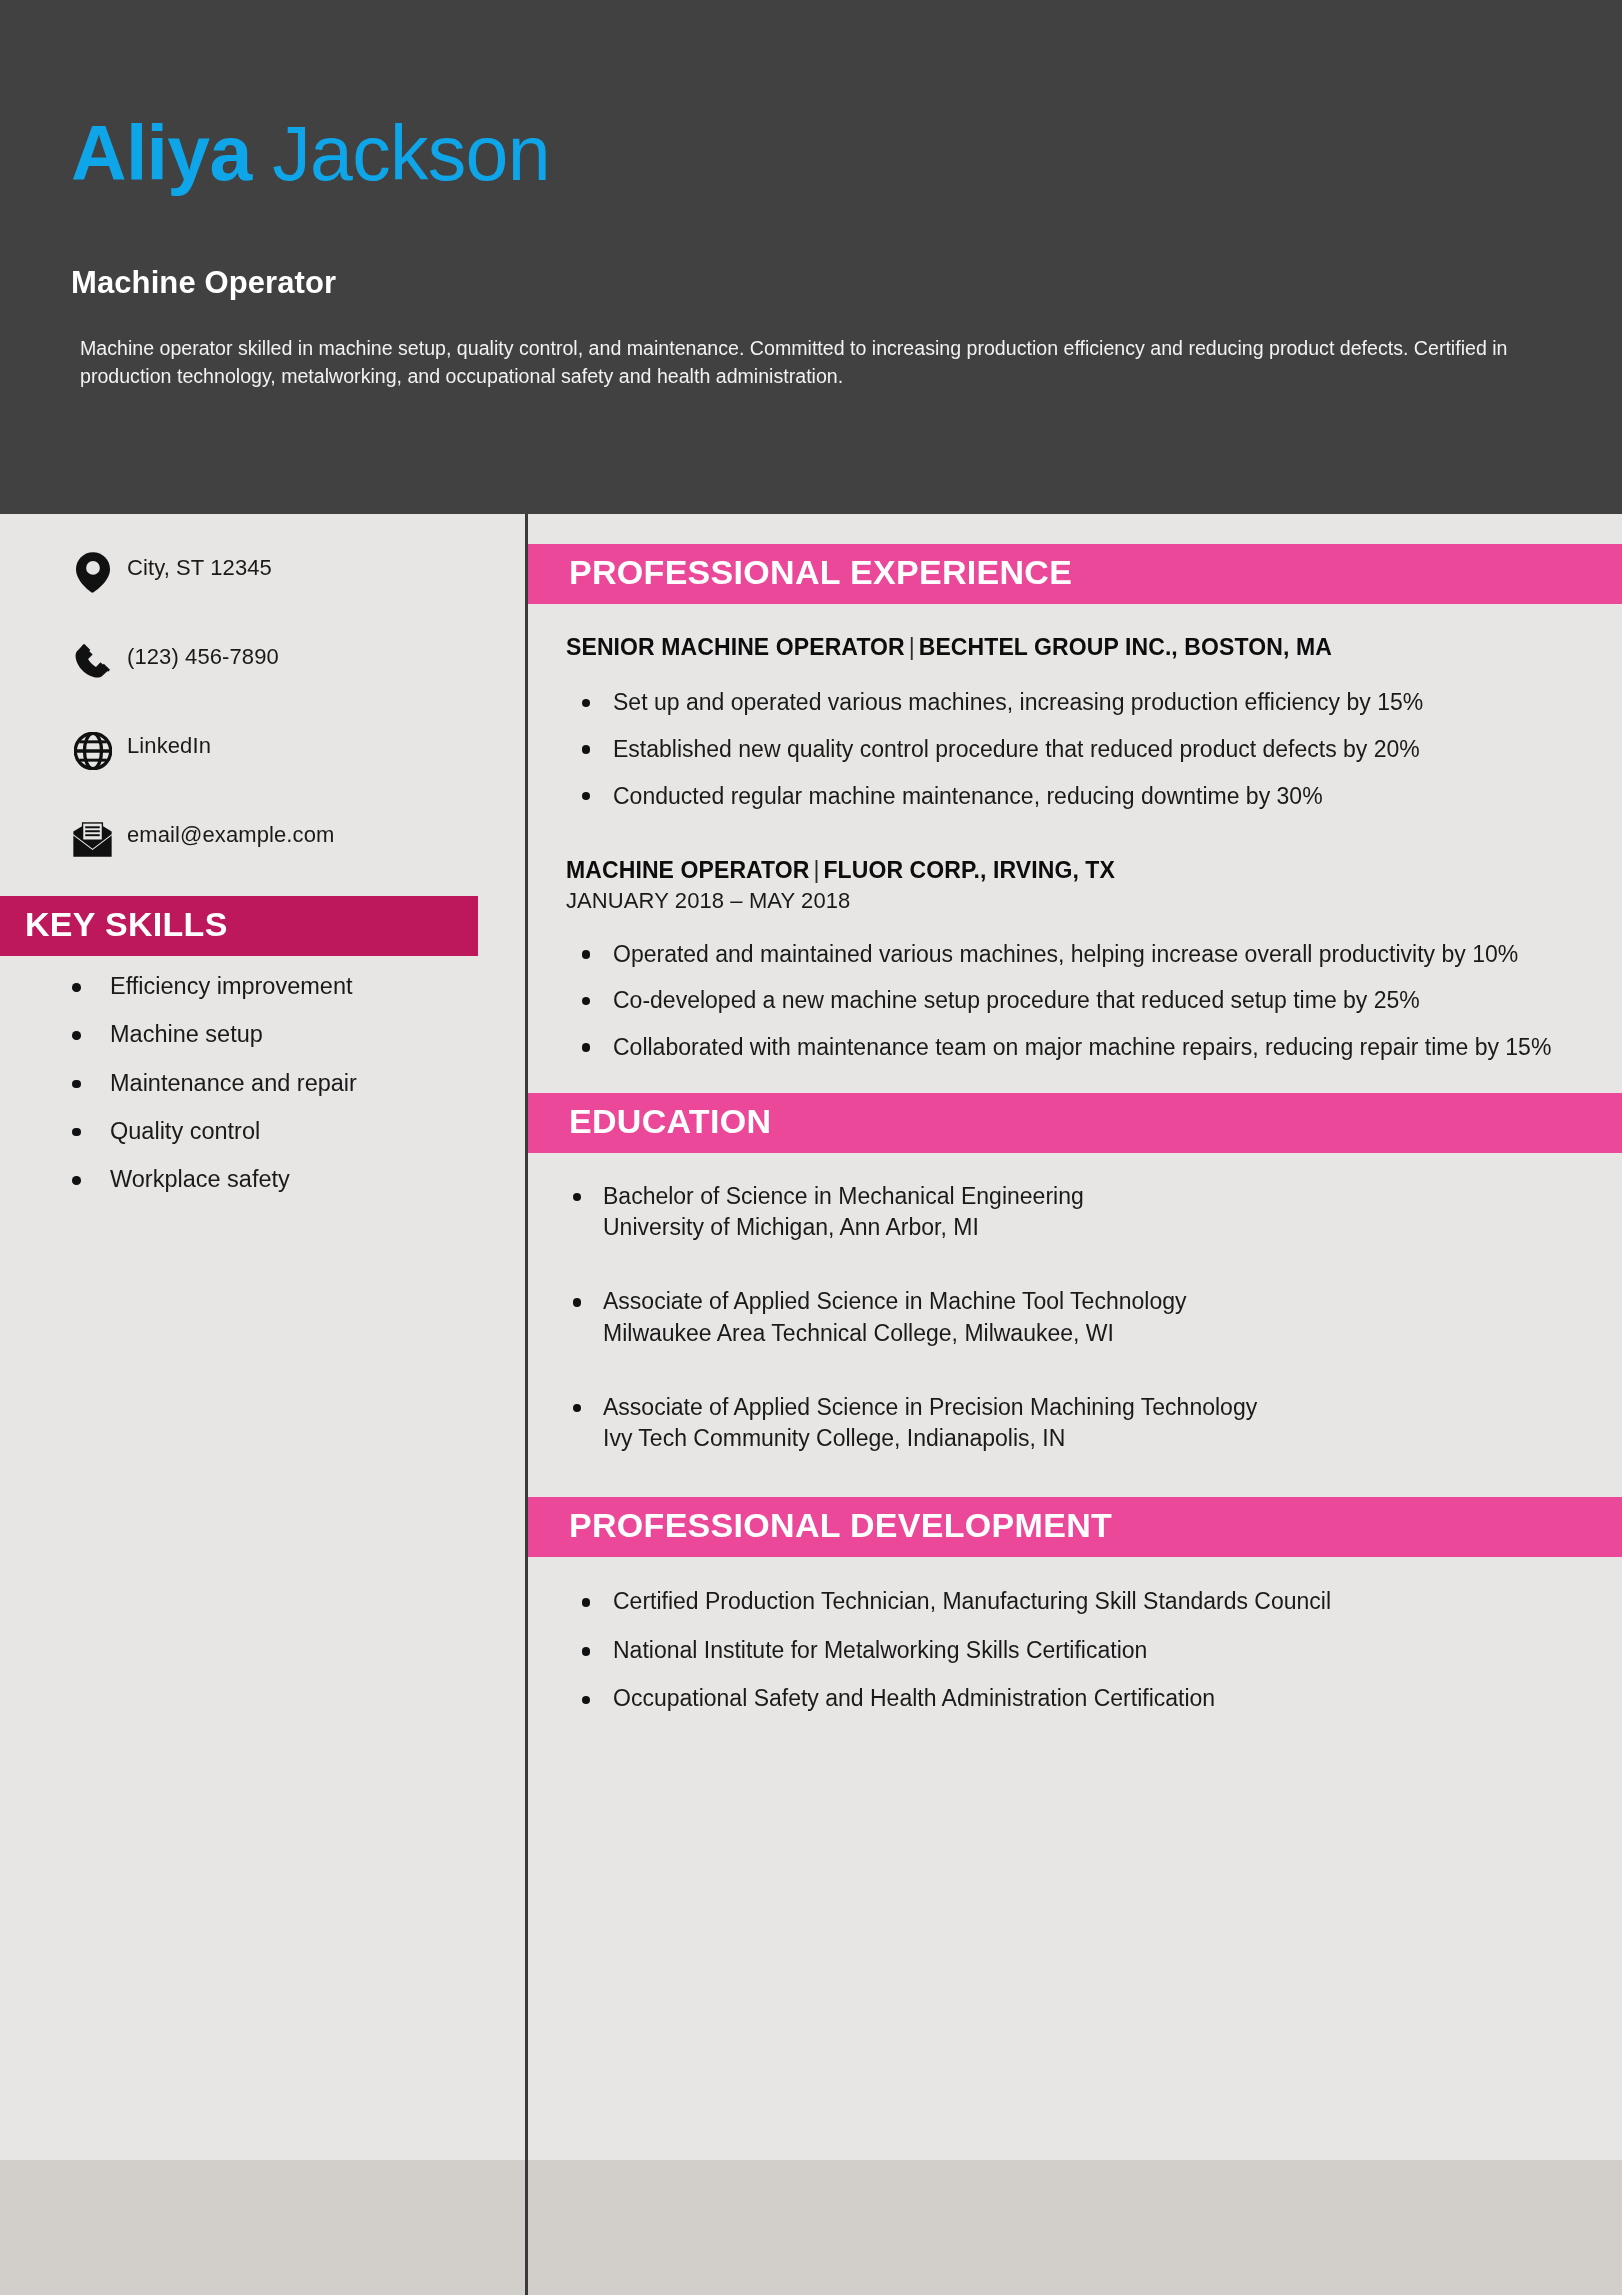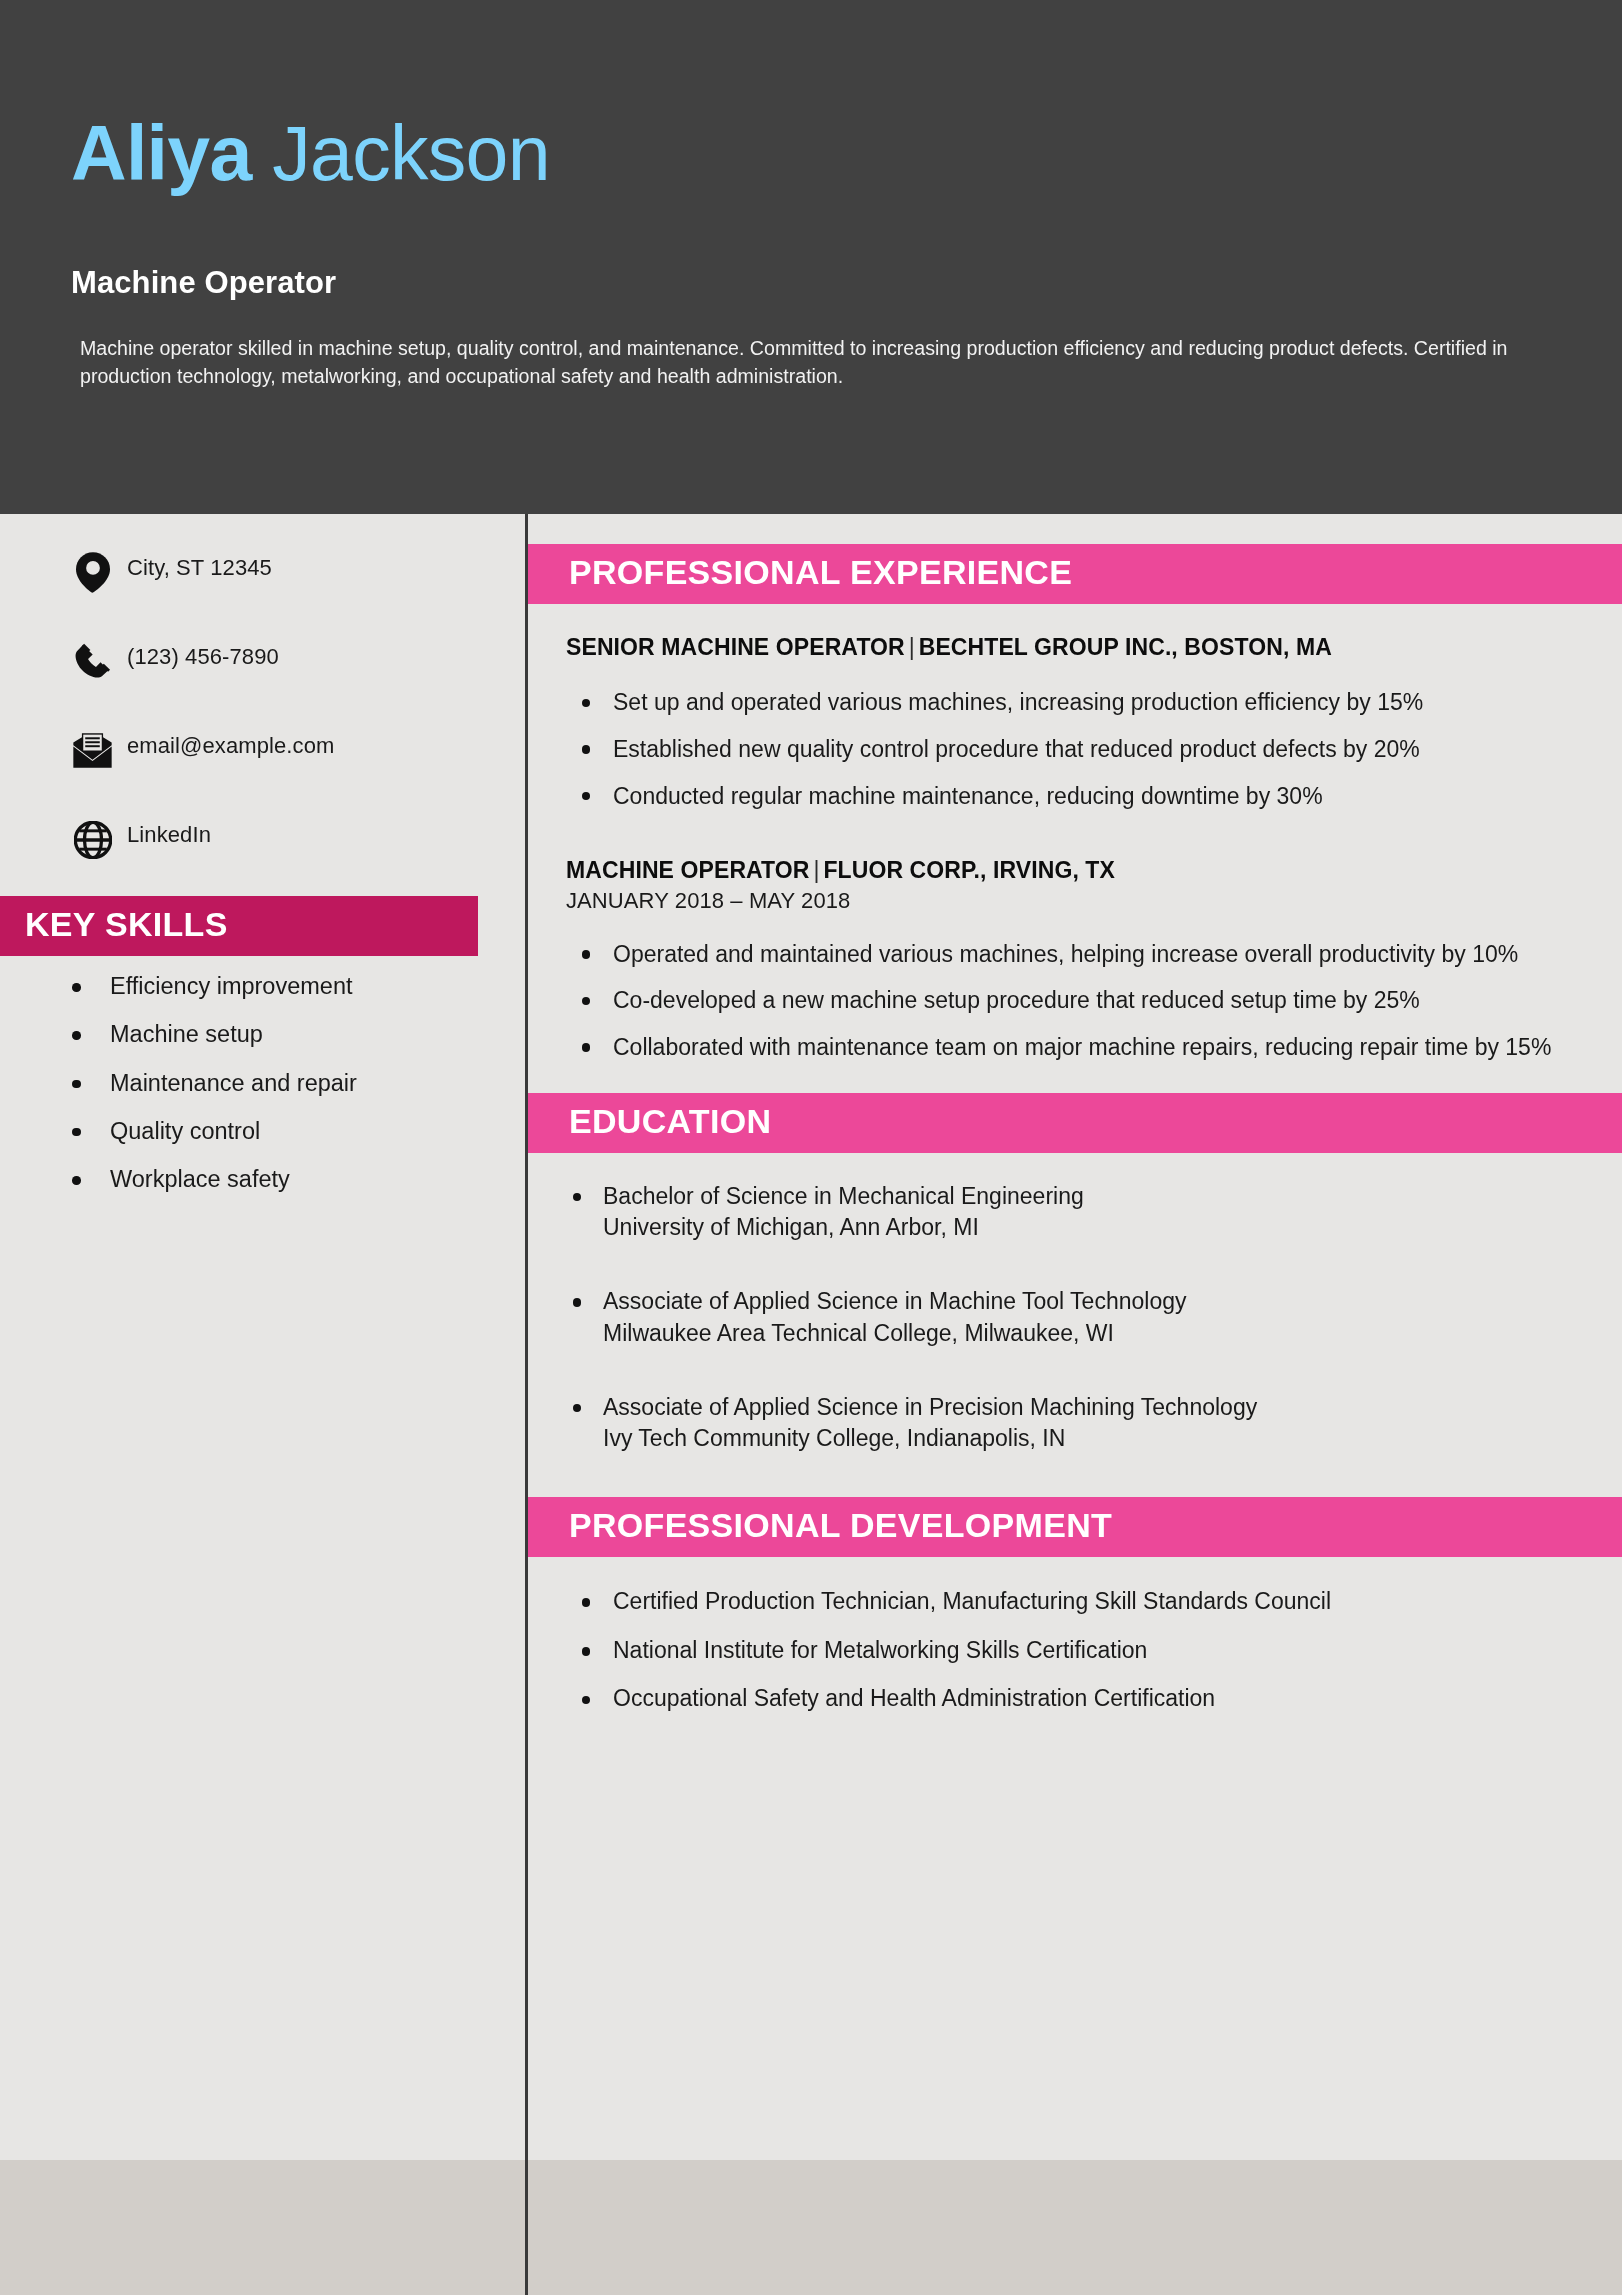--- a/index.html
+++ b/index.html
@@ -26,21 +26,21 @@
     background: #414141;
     box-sizing: border-box;
     padding: 0 71px;
   }
   .name {
     position: absolute;
     left: 71px;
     top: 115px;
     font-size: 77px;
     line-height: 1.0;
-    color: #7dd3fc;
+    color: #0ea5e9;
     letter-spacing: -0.7px;
     white-space: nowrap;
   }
   .name .first {
     font-weight: 700;
   }
   .name .last {
     font-weight: 300;
   }
   .job-title {
@@ -320,47 +320,47 @@
 
       <div class="contact-row">
         <span class="contact-icon">
           <svg width="38" height="38" viewBox="0 0 58 58">
             <path d="M13.5 3 L4.5 12.5 C-1 20 5 34 13 42 C21 50 35.5 56.5 43 50.5 L52.5 41.5 L40.5 29.5 L33.5 36.5 C30 35 23 28 21.5 24.5 L28.5 17.5 Z" fill="#111111"></path>
             <path d="M15.5 1 L25 10.5 L22 13.5 L12.5 4 Z" fill="#111111"></path>
             <path d="M45.5 31.5 L55 41 L52 44 L42.5 34.5 Z" fill="#111111"></path>
           </svg>
         </span>
         <span class="contact-text">(123) 456-7890</span>
+      </div>
+
+      <div class="contact-row">
+        <span class="contact-icon">
+          <svg width="38" height="38" viewBox="0 0 58 58">
+            <circle cx="29" cy="29" r="27" fill="none" stroke="#111111" stroke-width="5"></circle>
+            <ellipse cx="29" cy="29" rx="13" ry="27" fill="none" stroke="#111111" stroke-width="5"></ellipse>
+            <line x1="3" y1="29" x2="55" y2="29" stroke="#111111" stroke-width="5"></line>
+            <line x1="8" y1="15" x2="50" y2="15" stroke="#111111" stroke-width="4.5"></line>
+            <line x1="8" y1="43" x2="50" y2="43" stroke="#111111" stroke-width="4.5"></line>
+          </svg>
+        </span>
+        <span class="contact-text">LinkedIn</span>
       </div>
 
       <div class="contact-row">
         <span class="contact-icon">
           <svg width="41" height="37" viewBox="0 0 62 56">
             <path d="M2 22 L2 54 L60 54 L60 22 L31 44 Z" fill="#111111"></path>
             <path d="M2 20 L2 16 L15 8 L15 2 L47 2 L47 8 L60 16 L60 20 L31 42 Z" fill="#111111"></path>
             <rect x="17" y="4" width="28" height="24" fill="#e7e6e4"></rect>
             <rect x="20" y="8" width="22" height="3" fill="#111111"></rect>
             <rect x="20" y="14" width="22" height="3" fill="#111111"></rect>
             <rect x="20" y="20" width="22" height="3" fill="#111111"></rect>
           </svg>
         </span>
         <span class="contact-text">email@example.com</span>
-      </div>
-
-      <div class="contact-row">
-        <span class="contact-icon">
-          <svg width="38" height="38" viewBox="0 0 58 58">
-            <circle cx="29" cy="29" r="27" fill="none" stroke="#111111" stroke-width="5"></circle>
-            <ellipse cx="29" cy="29" rx="13" ry="27" fill="none" stroke="#111111" stroke-width="5"></ellipse>
-            <line x1="3" y1="29" x2="55" y2="29" stroke="#111111" stroke-width="5"></line>
-            <line x1="8" y1="15" x2="50" y2="15" stroke="#111111" stroke-width="4.5"></line>
-            <line x1="8" y1="43" x2="50" y2="43" stroke="#111111" stroke-width="4.5"></line>
-          </svg>
-        </span>
-        <span class="contact-text">LinkedIn</span>
       </div>
 
     </div>
 
     <div class="section-band-left" style="top:382px;">
       <span class="section-title">KEY SKILLS</span>
     </div>
 
     <ul class="skills-list" style="top:458px;">
       <li>Efficiency improvement</li>

